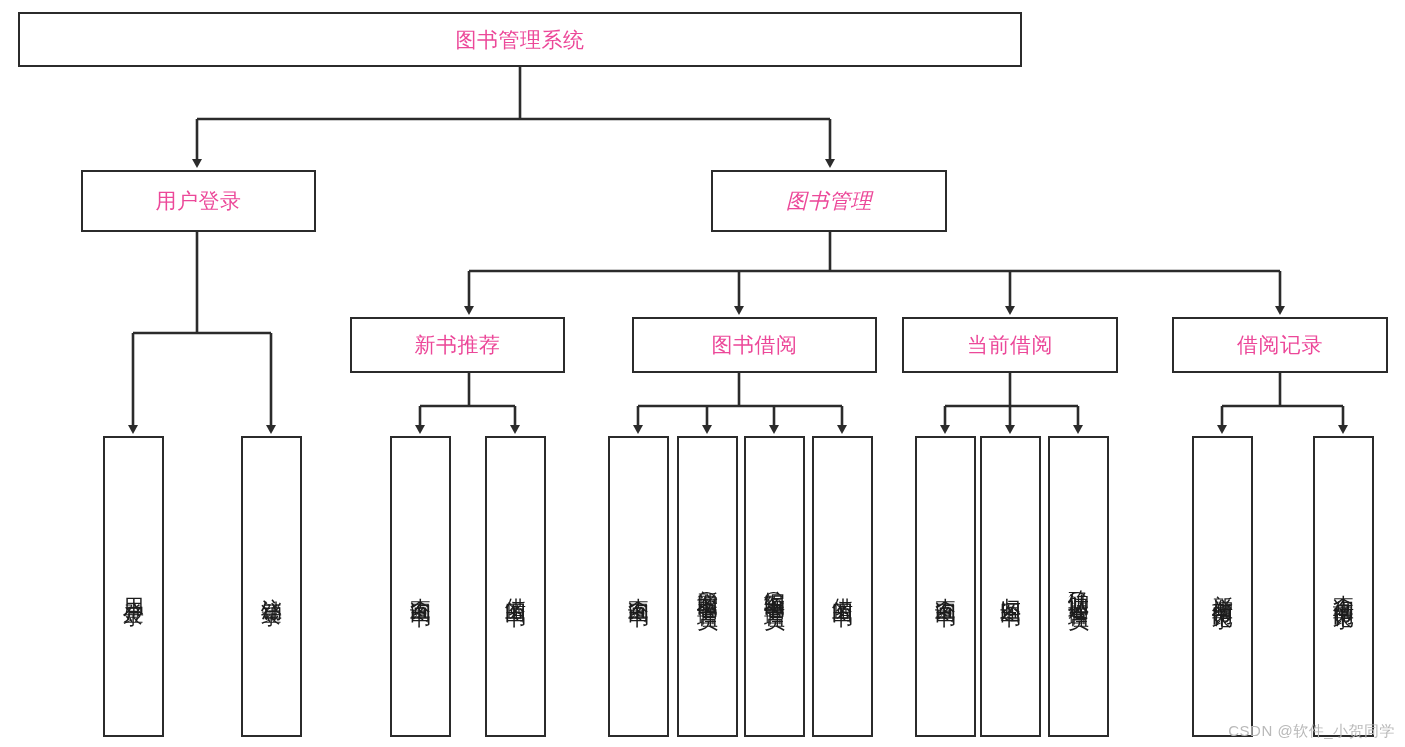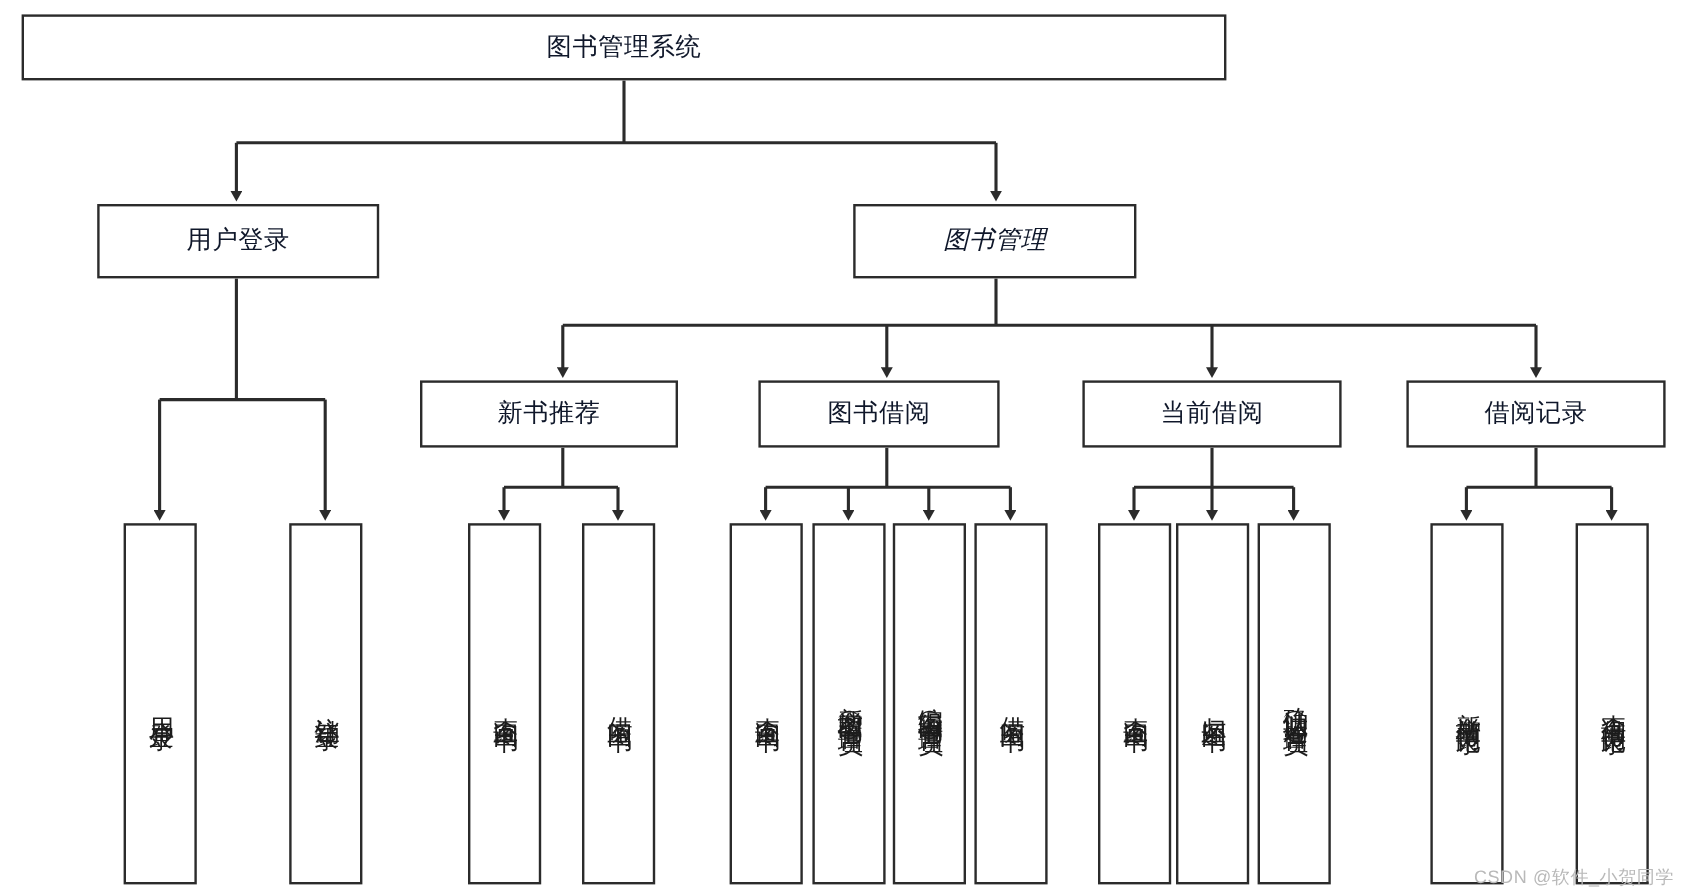--- a/index.html
+++ b/index.html
@@ -30,21 +30,21 @@
     box-sizing: border-box;
     background: #ffffff;
     border: 2px solid #2b2b2b;
     display: flex;
     align-items: center;
     justify-content: center;
     overflow: hidden;
   }
   .node-label-h {
     font-size: 21px;
-    color: #0f172a;
+    color: #ec4899;
     letter-spacing: 0.5px;
     line-height: 1.1;
     white-space: nowrap;
   }
   .node-label-v {
     font-size: 21px;
     color: #1c1c1c;
     writing-mode: vertical-rl;
     text-orientation: upright;
     letter-spacing: 3px;
@@ -137,21 +137,21 @@
   <div class="node-box" style="left:81px; top:170px; width:235px; height:62px;">
     <span class="node-label-h">用户登录</span>
   </div>
   <div class="node-box" style="left:711px; top:170px; width:236px; height:62px;font-style:italic;">
     <span class="node-label-h">图书管理</span>
   </div>
 
   <div class="node-box" style="left:350px; top:317px; width:215px; height:56px;">
     <span class="node-label-h">新书推荐</span>
   </div>
-  <div class="node-box" style="left:632px; top:317px; width:201px; height:56px;justify-content:center;">
+  <div class="node-box" style="left:632px; top:317px; width:245px; height:56px;justify-content:center;">
     <span class="node-label-h">图书借阅</span>
   </div>
   <div class="node-box" style="left:1172px; top:317px; width:216px; height:56px;">
     <span class="node-label-h">借阅记录</span>
   </div>
   <div class="node-box" style="left:902px; top:317px; width:216px; height:56px;">
     <span class="node-label-h">当前借阅</span>
   </div>
 
   <div class="node-box" style="left:103px; top:436px; width:61px; height:301px;">

